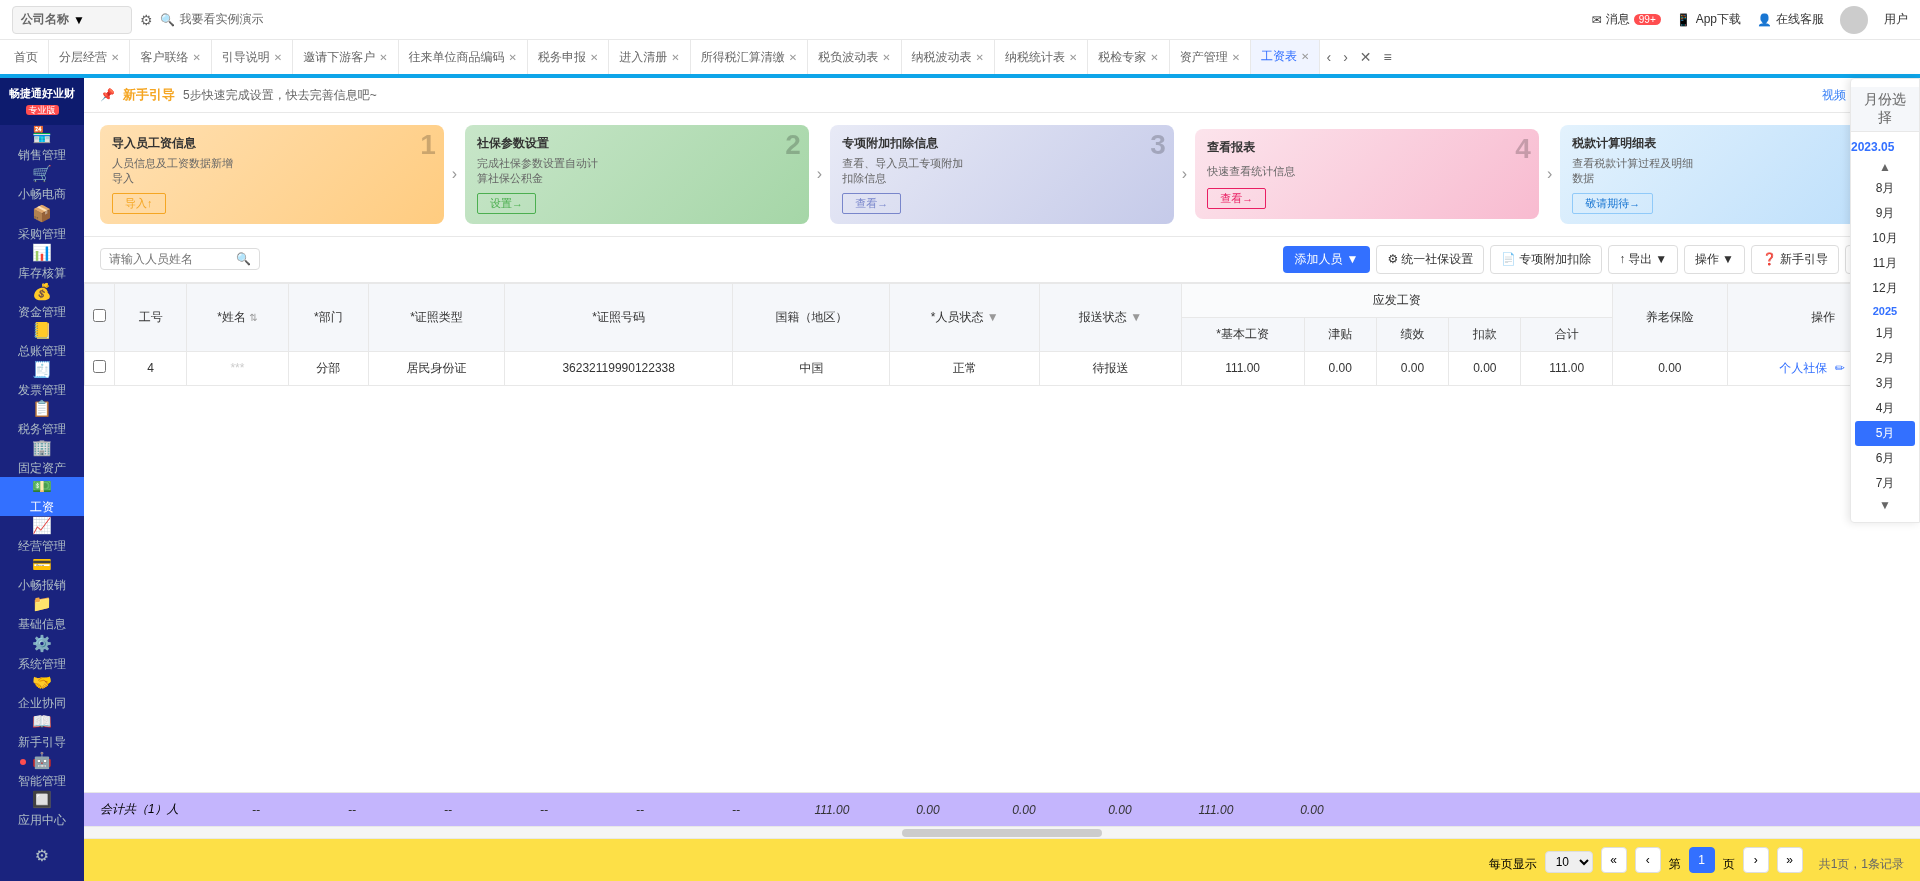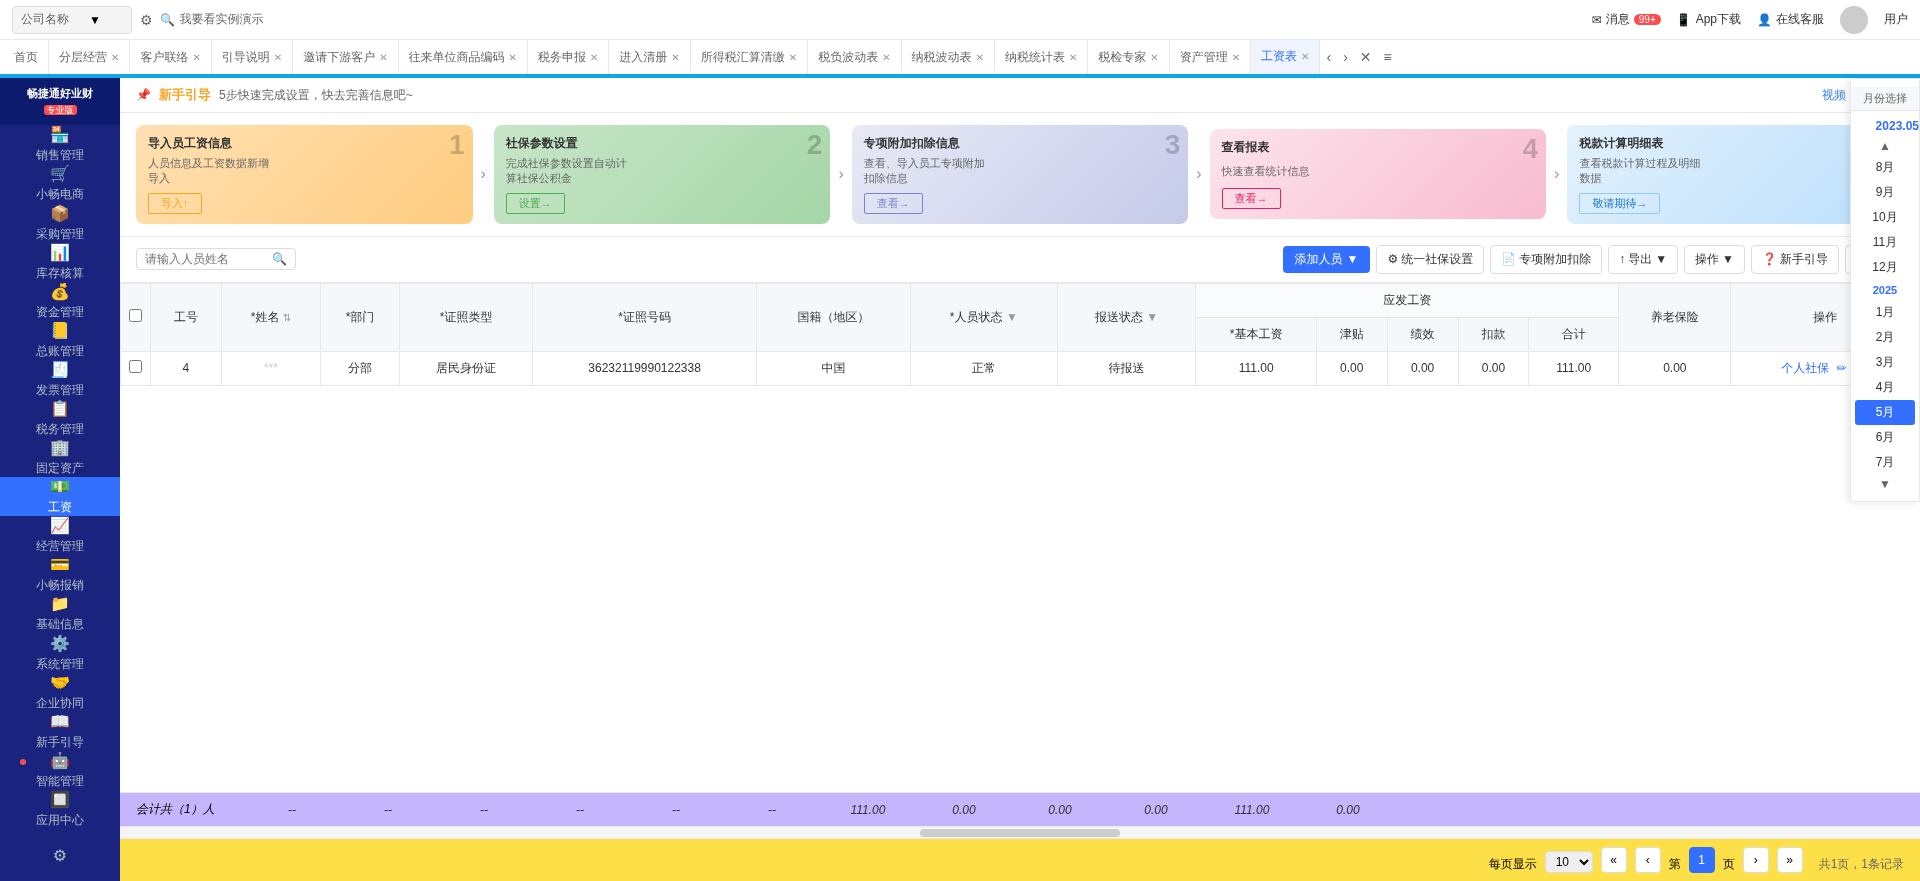--- a/index.html
+++ b/index.html
@@ -15,21 +15,21 @@
       border-bottom: 1px solid #e8e8e8;
       justify-content: space-between;
       flex-shrink: 0;
     }
     .top-bar-left { display: flex; align-items: center; gap: 8px; }
     .top-bar-search { display: flex; align-items: center; gap: 4px; color: #666; font-size: 12px; }
     .top-bar-right { display: flex; align-items: center; gap: 16px; }
     .top-bar-right-item { display: flex; align-items: center; gap: 4px; color: #333; cursor: pointer; font-size: 12px; }
     .badge { background: #ff4d4f; color: #fff; border-radius: 10px; padding: 0 5px; font-size: 10px; min-width: 18px; text-align: center; }
     .avatar { width: 28px; height: 28px; background: #ccc; border-radius: 50%; }
-    .dropdown-trigger { display: flex; align-items: center; gap: 20px; background: #f5f5f5; border: 1px solid #ddd; border-radius: 4px; padding: 2px 8px; cursor: pointer; height: 28px; font-size: 12px; min-width: 120px; }
+    .dropdown-trigger { display: flex; align-items: center; gap: 4px; background: #f5f5f5; border: 1px solid #ddd; border-radius: 4px; padding: 2px 8px; cursor: pointer; height: 28px; font-size: 12px; min-width: 120px; font-weight: bold; }
 
     
     .tab-bar {
       height: 38px;
       background: #fff;
       display: flex;
       align-items: center;
       border-bottom: 4px solid #0ea5e9;
       padding: 0 4px;
       flex-shrink: 0;
@@ -50,21 +50,21 @@
     }
     .tab-item.active { color: #3370ff; border-bottom: 2px solid #3370ff; background: #f0f4ff; }
     .tab-item .close-btn { color: #999; font-size: 10px; cursor: pointer; }
     .tab-nav-btn { padding: 0 6px; cursor: pointer; color: #666; font-size: 14px; }
 
     
     .main-layout { display: flex; flex: 1; overflow: hidden; }
 
     
     .sidebar {
-      width: 120px;
+      width: 84px;
       background: #1a237e;
       display: flex;
       flex-direction: column;
       flex-shrink: 0;
       height: 100%;
     }
     .sidebar-logo {
       height: 50px;
       display: flex;
       align-items: center;
@@ -200,21 +200,21 @@
       right: 0;
       top: 78px;
       width: 70px;
       background: #fff;
       border: 1px solid #e8e8e8;
       border-radius: 4px 0 0 4px;
       box-shadow: -2px 0 8px rgba(0,0,0,0.1);
       z-index: 100;
       padding: 8px 0;
     }
-    .month-picker-title { text-align: center; font-size: 11px; color: #666; padding: 4px 8px; background: #f5f7fa; border-bottom: 1px solid #e8e8e8; margin-bottom: 4px; }
+    .month-picker-title { text-align: center; font-size: 14px; color: #666; padding: 4px 8px; background: #f5f7fa; border-bottom: 1px solid #e8e8e8; margin-bottom: 4px; }
     .month-item { text-align: center; padding: 4px 0; cursor: pointer; font-size: 12px; color: #333; }
     .month-item.active { background: #3370ff; color: #fff; border-radius: 3px; margin: 0 4px; }
     .month-item.year-label { font-size: 11px; color: #3370ff; font-weight: bold; }
     .scroll-btn { width: 100%; text-align: center; cursor: pointer; color: #666; padding: 2px 0; }
 
     .horizontal-scroll { height: 12px; background: #f5f5f5; border-top: 1px solid #e8e8e8; display: flex; align-items: center; padding: 0 4px; }
     .scroll-thumb { width: 200px; height: 8px; background: #ccc; border-radius: 4px; margin: 0 auto; cursor: pointer; }
   </style>
 </head>
 <body>
@@ -581,21 +581,21 @@
       <span class="page-btn active">1</span>
       <span>页</span>
       <button class="page-btn">›</button>
       <button class="page-btn">»</button>
       <span style="color:#666; margin-left:8px;">共1页，1条记录</span>
     </div>
   </div>
 
   <div class="month-picker">
     <div class="month-picker-title">月份选择</div>
-    <div style="text-align:right; color:#3370ff; font-weight:bold; font-size:12px; padding: 4px 0;">2023.05</div>
+    <div style="text-align:left; color:#3370ff; font-weight:bold; font-size:12px; padding: 4px 0;">2023.05</div>
     <div class="scroll-btn">▲</div>
     <div class="month-item">8月</div>
     <div class="month-item">9月</div>
     <div class="month-item">10月</div>
     <div class="month-item">11月</div>
     <div class="month-item">12月</div>
     <div class="month-item year-label">2025</div>
     <div class="month-item">1月</div>
     <div class="month-item">2月</div>
     <div class="month-item">3月</div>

